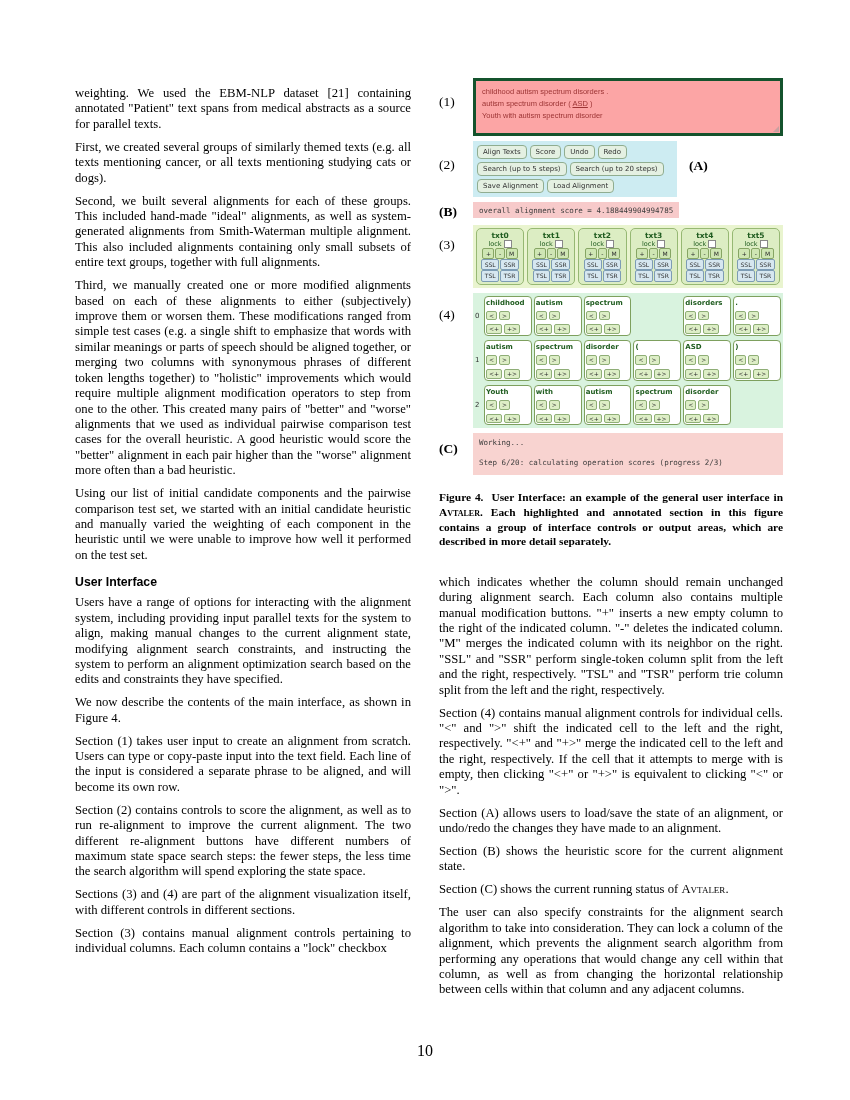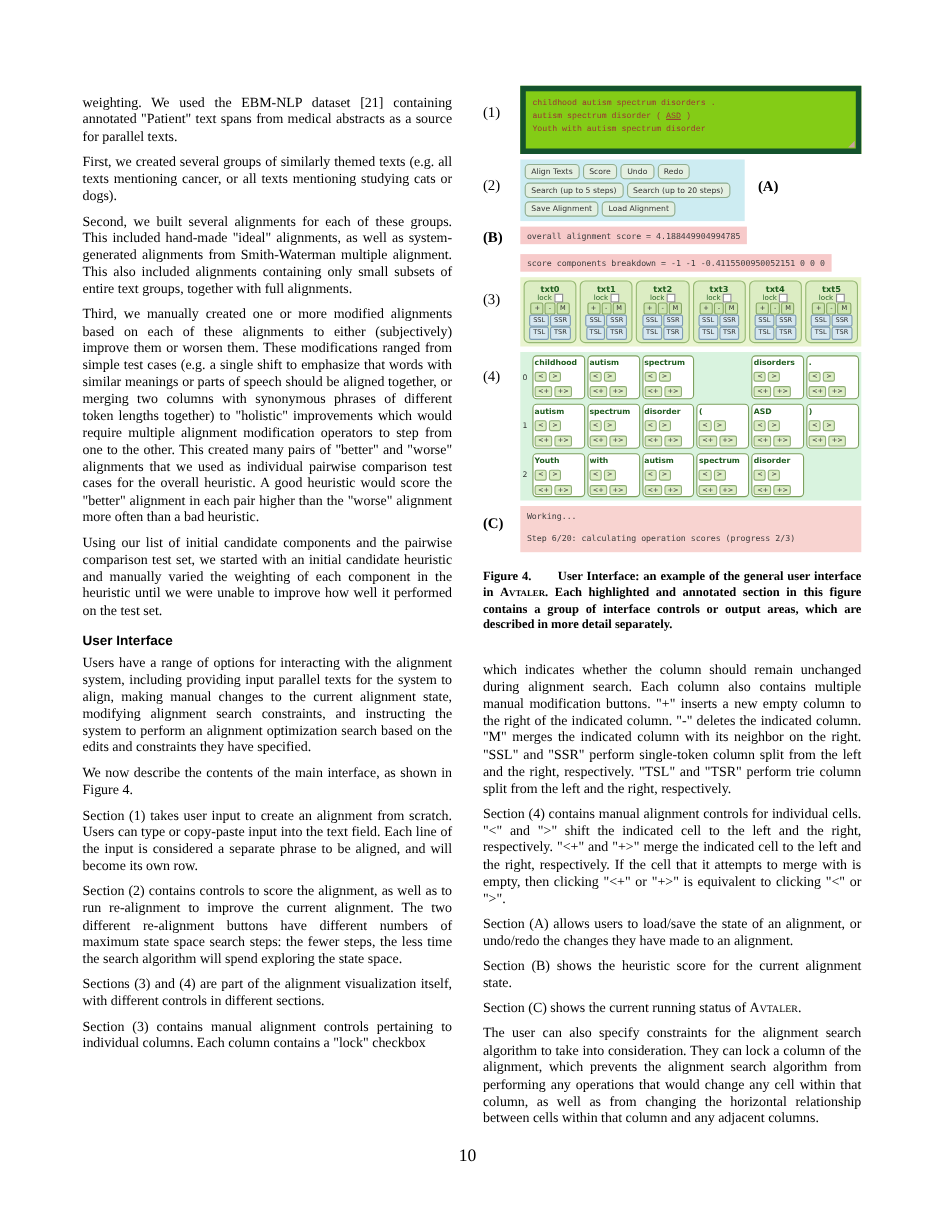--- a/index.html
+++ b/index.html
@@ -12,22 +12,22 @@
   .pageno { position:absolute; top:1042px; left:0; width:850px; text-align:center; font-size:16px; }
 
   
   .figure { display:flex; flex-direction:column; }
   .fig-row { display:flex; align-items:flex-start; margin-bottom:5px; }
   .fig-label { width:34px; flex:0 0 34px; font-size:13.5px; }
   .fig-label.bold { font-weight:bold; }
   .lab1 { padding-top:16px; } .lab2 { padding-top:16px; } .labB { padding-top:2px; }
   .lab3 { padding-top:12px; } .lab4 { padding-top:14px; } .labC { padding-top:8px; }
 
-  .ta { position:relative; flex:1; background:#84cc16; border:5px solid #14532d; padding:5px 6px;
-        height:42px; font-family:Liberation Mono, monospace; font-size:7.5px; color:#9c3434; line-height:1.6; }
+  .ta { position:relative; flex:1; background:#fca5a5; border:3px solid #14532d; padding:5px 6px;
+        height:42px; font-family:Liberation Sans, sans-serif; font-size:7.5px; color:#9c3434; line-height:1.6; }
   .asd { text-decoration:underline; }
   .resize-handle { position:absolute; right:1px; bottom:1px; width:0; height:0;
         border-left:6px solid transparent; border-bottom:6px solid #c9a0a0; }
 
   .panel2 { width:196px; background:#cdecf2; padding:4px; display:flex; flex-direction:column; gap:3px; }
   .btnrow { display:flex; gap:3px; }
   .ubtn { font-family:"DejaVu Sans", sans-serif; font-size:7px; padding:2.5px 5px; background:#e4f0e2;
           border:1px solid #90ad90; border-radius:4px; color:#333; line-height:1; white-space:nowrap; }
   .a-label { width:auto; flex:0 0 auto; margin-left:12px; padding-top:17px; font-weight:bold; font-size:13.5px; }
 
@@ -57,21 +57,21 @@
           white-space:nowrap; min-height:8px; }
   .cbtns { display:flex; gap:2px; }
   .cbtn { font-family:"DejaVu Sans", sans-serif; font-size:6px; padding:0 2px; background:#ddeec6;
           border:1px solid #8fae77; border-radius:2px; color:#2c2c2c; line-height:1.3; }
 
   .status-box { flex:1; background:#f8d3d0; padding:5px 6px 8px; font-family:"DejaVu Sans Mono", monospace;
           font-size:7.5px; color:#3c3c3c; }
   .status-line1 { margin-bottom:11px; }
 
   .caption { margin:10px 0 26px 0; font-size:11.4px; font-weight:bold; text-align:justify; line-height:1.28; }
-  .cap-tag { margin-right:24px; }
+  .cap-tag { margin-right:8px; }
   .smallcaps { font-variant:small-caps; }
 </style>
 </head>
 <body>
 
 <div class="page">
 
   <div class="col-left">
     <p class="body">weighting. We used the EBM-NLP dataset [21] containing annotated "Patient" text spans from medical abstracts as a source for parallel texts.</p>
     <p class="body">First, we created several groups of similarly themed texts (e.g. all texts mentioning cancer, or all texts mentioning studying cats or dogs).</p>
@@ -119,21 +119,20 @@
             <button class="ubtn">Load Alignment</button>
           </div>
         </div>
         <div class="a-label">(A)</div>
       </div>
 
       <div class="fig-row">
         <div class="fig-label bold labB">(B)</div>
         <div class="scorebox">
           <div class="score-strip">overall alignment score = 4.188449904994785</div>
-          <div class="score-strip">score components breakdown = -1 -1 -0.4115500950052151 0 0 0</div>
         </div>
       </div>
 
       <div class="fig-row">
         <div class="fig-label lab3">(3)</div>
         <div class="cols-panel">
 
           <div class="colw">
             <div class="colw-name">txt0</div>
             <div class="lockrow">

